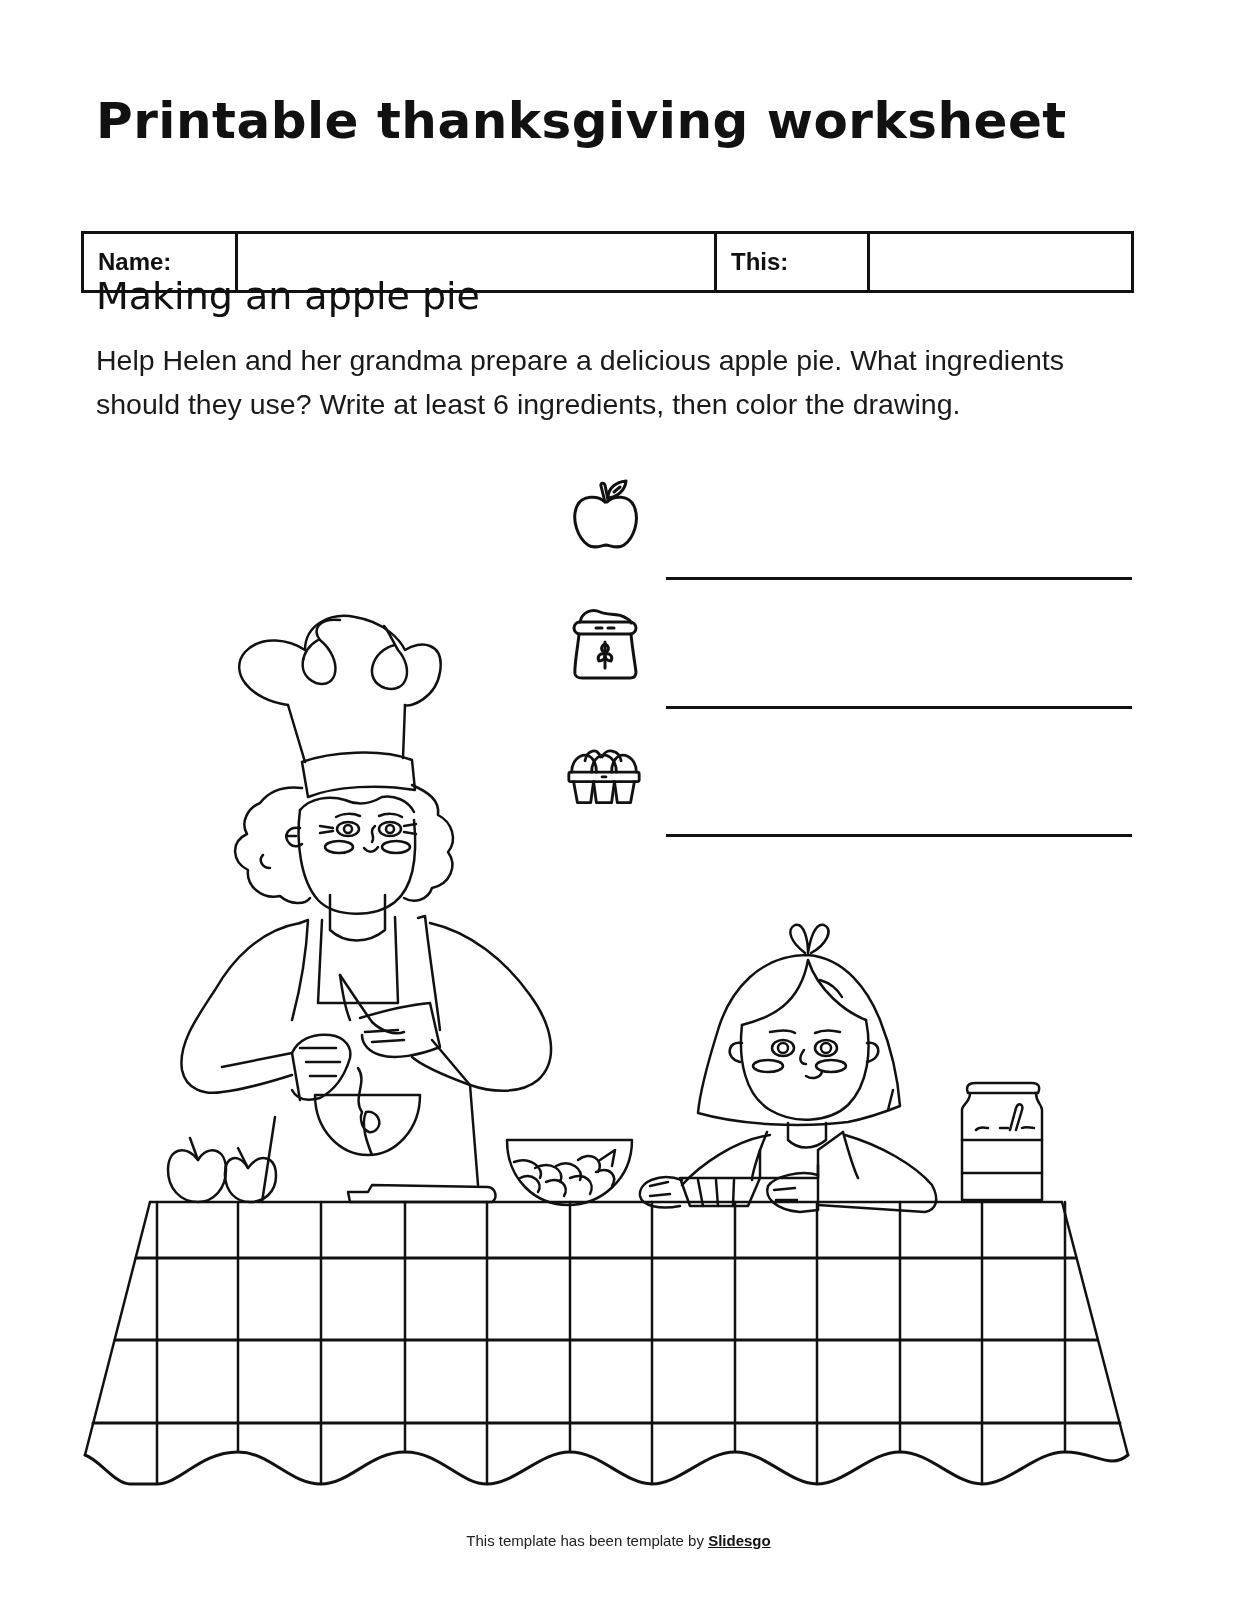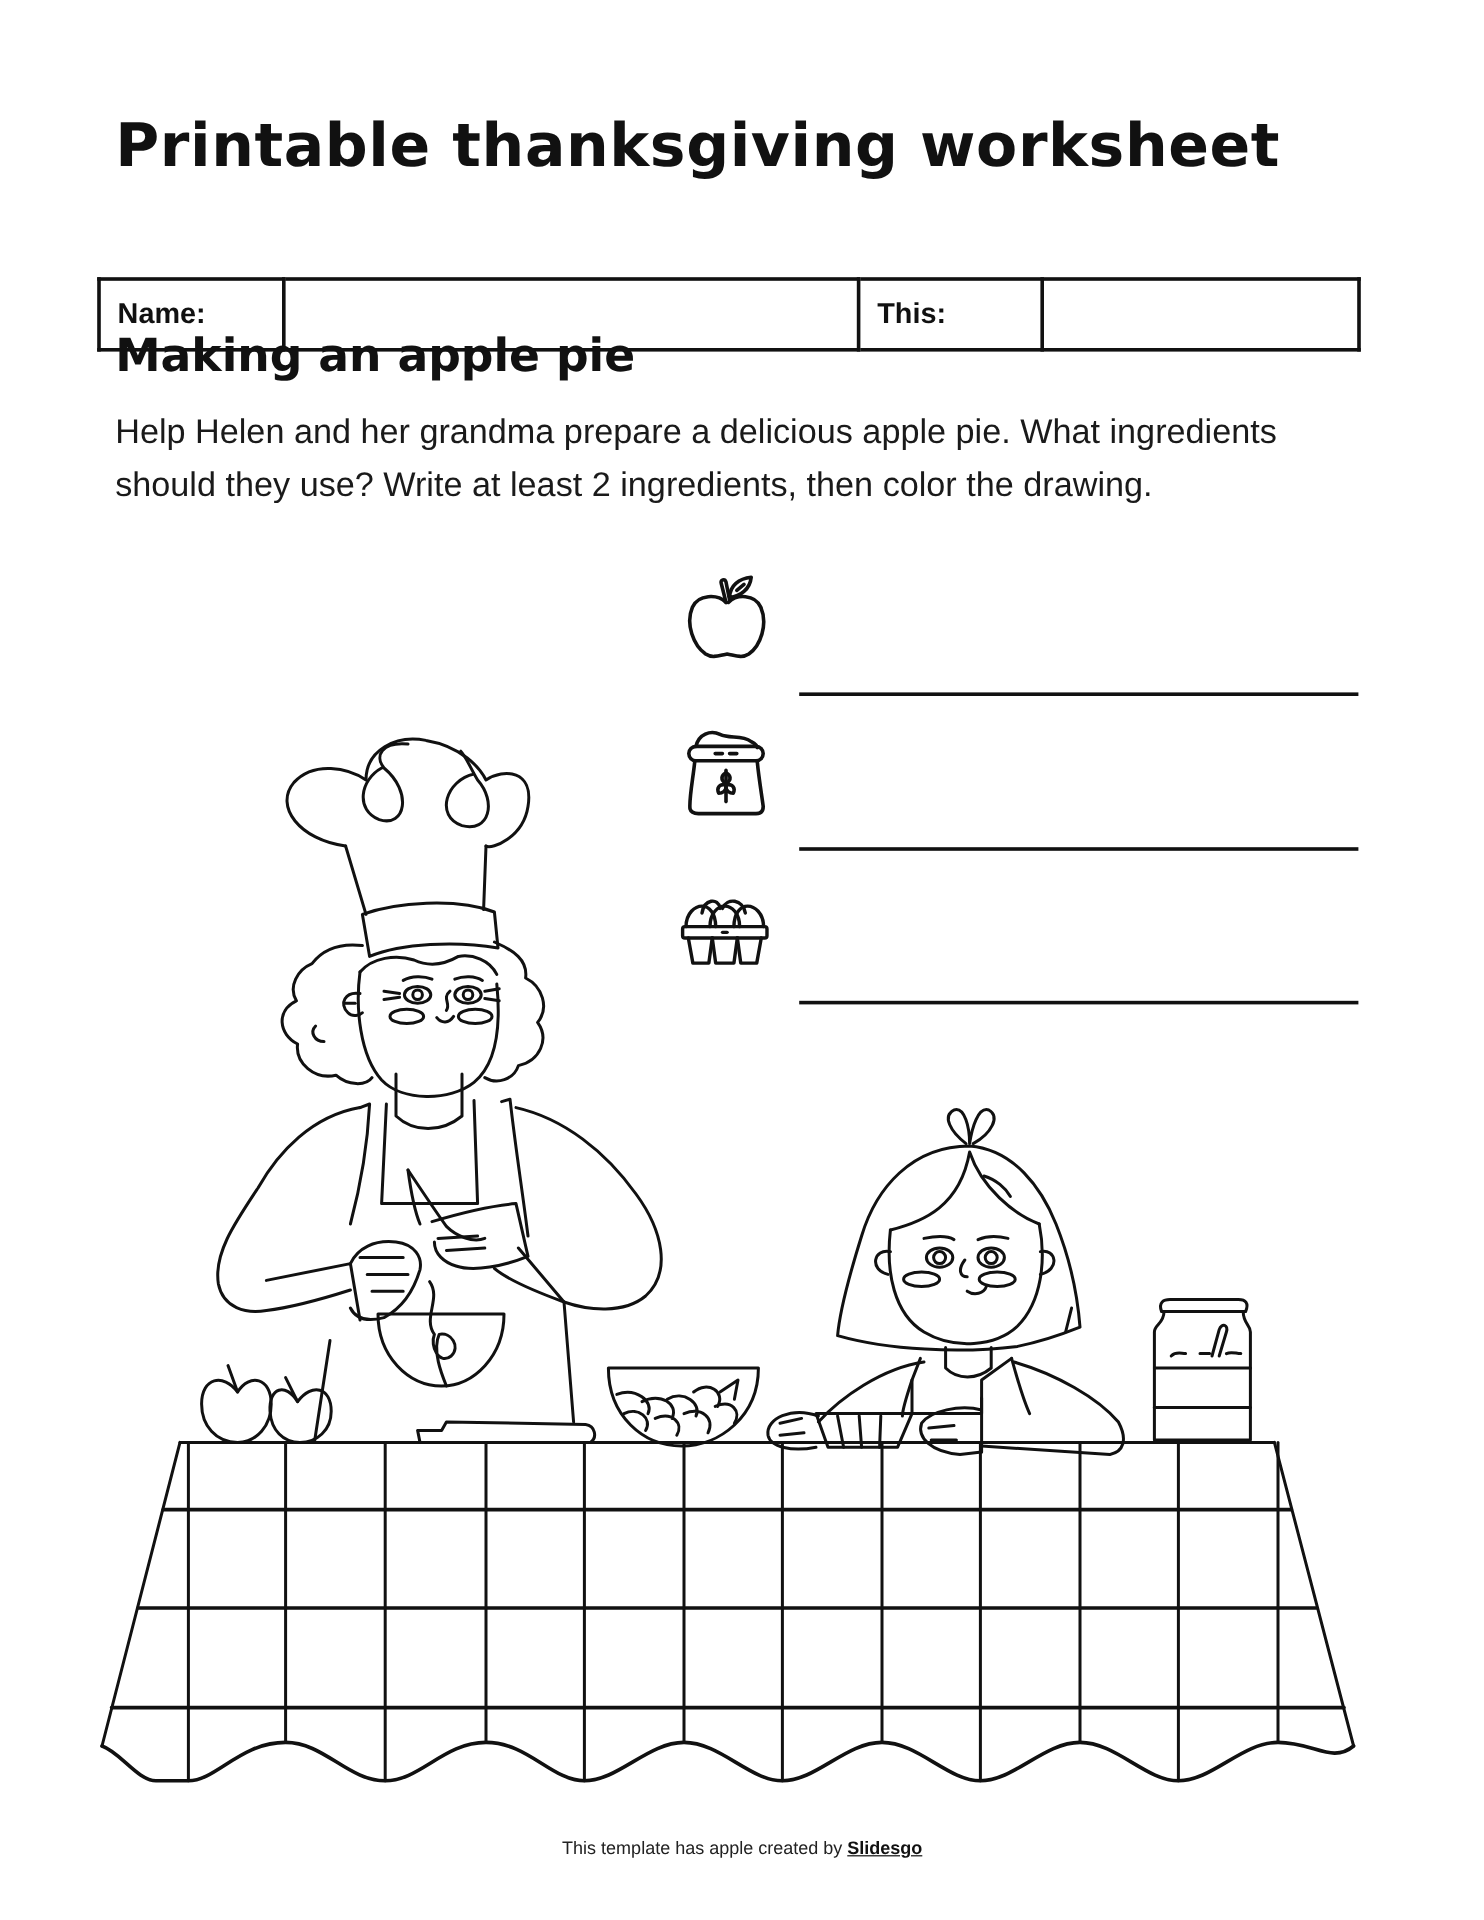--- a/index.html
+++ b/index.html
@@ -17,21 +17,21 @@
     border: 3px solid #111; height: 56px; padding: 0 0 0 14px;
     font-family: "Liberation Sans", sans-serif; font-weight: bold; font-size: 24px;
   }
   .info-table td.field { padding: 0; }
   .info-table input {
     width: 100%; height: 100%; border: none; outline: none; background: transparent;
     font-family: "Liberation Sans", sans-serif; font-size: 22px; padding: 0 12px; box-sizing: border-box;
   }
   .subtitle {
     position: absolute; left: 96px; top: 274px; margin: 0;
-    font-family: "DejaVu Sans", sans-serif; font-weight: bold; font-size: 38px; color: #111;
+    font-family: "DejaVu Sans", sans-serif; font-weight: normal; font-size: 38px; color: #111;
   }
   .instructions {
     position: absolute; left: 96px; top: 338px; width: 1010px; margin: 0;
     font-family: "Liberation Sans", sans-serif; font-size: 28.5px; line-height: 44px; color: #1a1a1a;
   }
   .ingredient-icon { position: absolute; width: 76px; height: 76px; }
   .answer-line { position: absolute; left: 666px; width: 466px; height: 3px; background: #111; }
   .illustration { position: absolute; left: 0; top: 0; }
   .footer {
     position: absolute; left: 0; width: 1237px; top: 1532px; text-align: center;
@@ -59,21 +59,21 @@
     </td>
     <td>This:</td>
     <td class="field">
       <input type="text" value="" style="">
     </td>
   </tr>
 </tbody>
   </table>
 
 <h2 class="subtitle">Making an apple pie</h2>
-<p class="instructions">Help Helen and her grandma prepare a delicious apple pie. What ingredients should they use? Write at least 2 ingredients, then color the drawing.</p>
+<p class="instructions">Help Helen and her grandma prepare a delicious apple pie. What ingredients should they use? Write at least 6 ingredients, then color the drawing.</p>
 
 <svg class="ingredient-icon" style="left:568px; top:478px;" viewBox="0 0 76 76" fill="none" stroke="#111" stroke-width="3" stroke-linecap="round" stroke-linejoin="round">
   <path d="M37 24 C30 17 14 17 9 28 C3 42 10 60 20 67 C26 71 32 68 38 67 C44 68 50 71 56 67 C66 60 72 42 66 28 C61 17 46 17 39 24"></path>
   <path d="M37 24 L33 8 C32 5 36 4 37 7 L40 22"></path>
   <path d="M40 20 C40 10 48 4 58 3 C57 13 49 19 40 20 Z"></path>
   <path d="M46 14 L52 9"></path>
 </svg>
 
 <svg class="ingredient-icon" style="left:568px; top:606px;" viewBox="0 0 76 76" fill="none" stroke="#111" stroke-width="3" stroke-linecap="round" stroke-linejoin="round">
   <path d="M12 16 C14 6 24 2 32 6 C40 10 50 6 58 12 C62 14 63 16 63 17"></path>
@@ -259,15 +259,15 @@
     <path d="M817 1202 L817 1484"></path>
     <path d="M900 1202 L900 1452"></path>
     <path d="M982 1202 L982 1484"></path>
     <path d="M1065 1202 L1065 1452"></path>
 
     <path d="M85 1455 C100 1460 115 1484 130 1484 C145 1484 150 1484 157 1484 C180 1484 200 1452 238 1452 C270 1452 290 1484 321 1484 C350 1484 370 1452 405 1452 C440 1452 460 1484 487 1484 C515 1484 540 1452 570 1452 C600 1452 625 1484 652 1484 C680 1484 705 1452 735 1452 C765 1452 790 1484 817 1484 C845 1484 870 1452 900 1452 C930 1452 955 1484 982 1484 C1010 1484 1035 1452 1065 1452 C1095 1452 1110 1470 1128 1455" stroke-width="3"></path>
   </g>
 </svg>
 
 <div class="footer">
-  <span>This template has apple created by</span>
+  <span>This template has been template by</span>
   <a href="#">Slidesgo</a>
 </div>
 
 </body></html>

